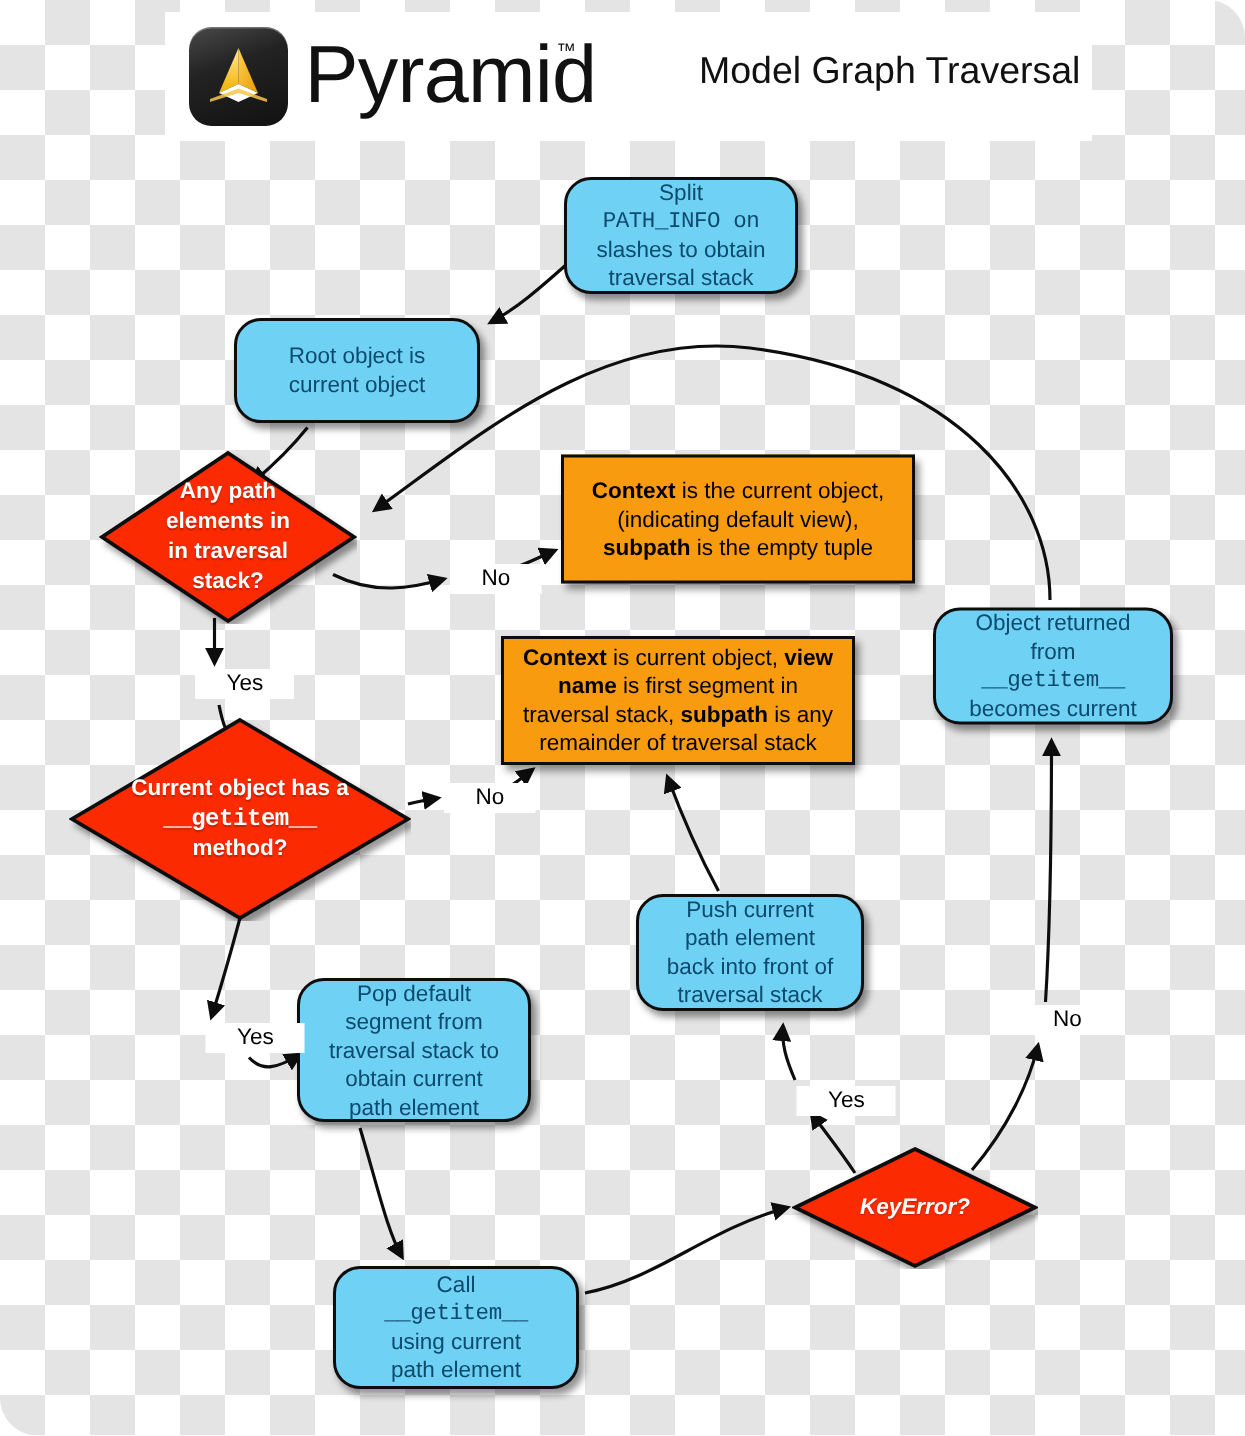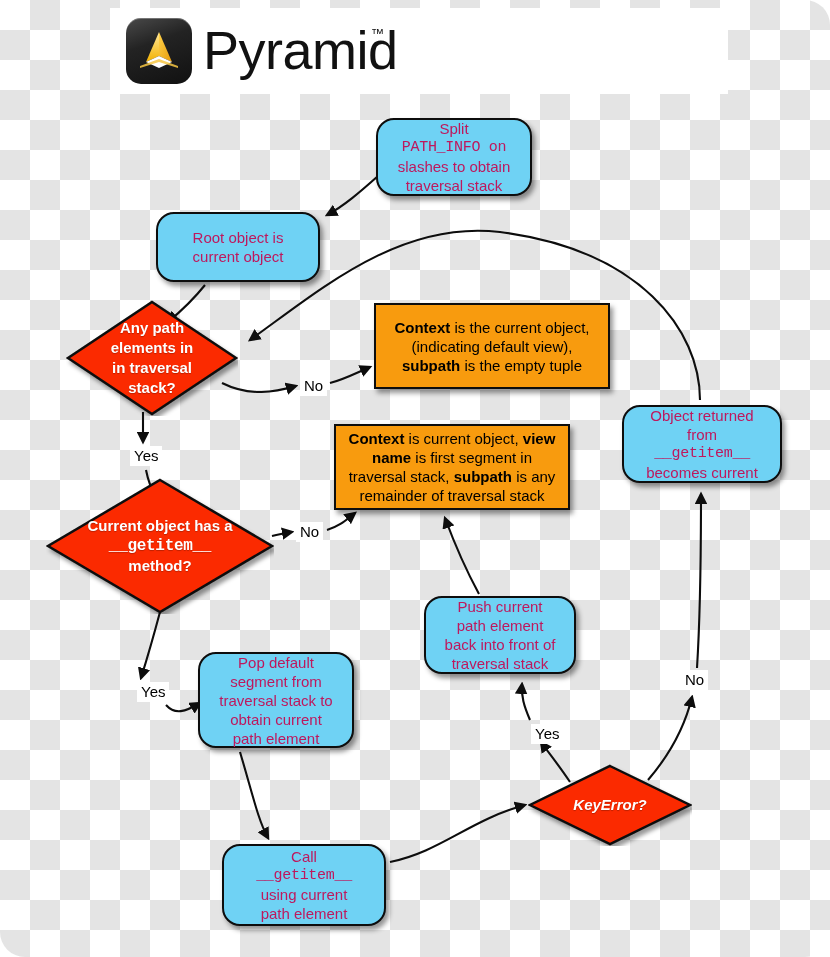--- a/index.html
+++ b/index.html
@@ -86,21 +86,21 @@
     justify-content: center;
     text-align: center;
   }
   .node .txt { width: 100%; }
 
   .proc {
     border-radius: 18px;
     background: #6fd2f4;
     border: 2px solid #0d0d0d;
     box-shadow: 3px 4px 5px rgba(0,0,0,0.42);
-    color: #be185d;
+    color: #0c4a6e;
     font-size: 15px;
     line-height: 19px;
   }
   .data {
     background: #f89b0e;
     border: 2px solid #0d0d0d;
     box-shadow: 3px 4px 5px rgba(0,0,0,0.42);
     color: #000000;
     font-size: 15px;
     line-height: 19px;
@@ -135,21 +135,21 @@
   .decision .mono { font-weight: 700; font-size: 16px; }
   .b { font-weight: 700; }
 
   
   .edge-label {
     position: absolute;
     background: #ffffff;
     color: #000000;
     font-size: 15px;
     line-height: 18px;
-    padding: 1px 4px;
+    padding: 1px 21px;
     white-space: nowrap;
   }
 </style>
 </head>
 <body>
 
 <div id="canvas">
 
   <svg id="edges" viewBox="0 0 830 957">
     <defs>
@@ -211,20 +211,21 @@
       </defs>
       <polygon points="33,14 46,44 33,38" fill="url(#pyrA)"></polygon>
       <polygon points="33,14 20,44 33,38" fill="url(#pyrB)"></polygon>
       <polygon points="33,38 46,44 33,50 20,44" fill="#ffffff"></polygon>
       <polygon points="14,48 33,41 52,48 52,50 33,44 14,50" fill="#f7c744" opacity="0.85"></polygon>
     </svg>
   </div>
 
   <div class="brand-name">Pyramid</div>
   <div class="brand-tm">™</div>
+  <div class="doc-title">Model Graph Traversal</div>
 
   <div class="node proc" style="left:376px; top:118px; width:156px; height:78px;">
     <div class="txt">
       <div>Split</div>
       <div class="mono">PATH_INFO on</div>
       <div>slashes to obtain</div>
       <div>traversal stack</div>
     </div>
   </div>
 

